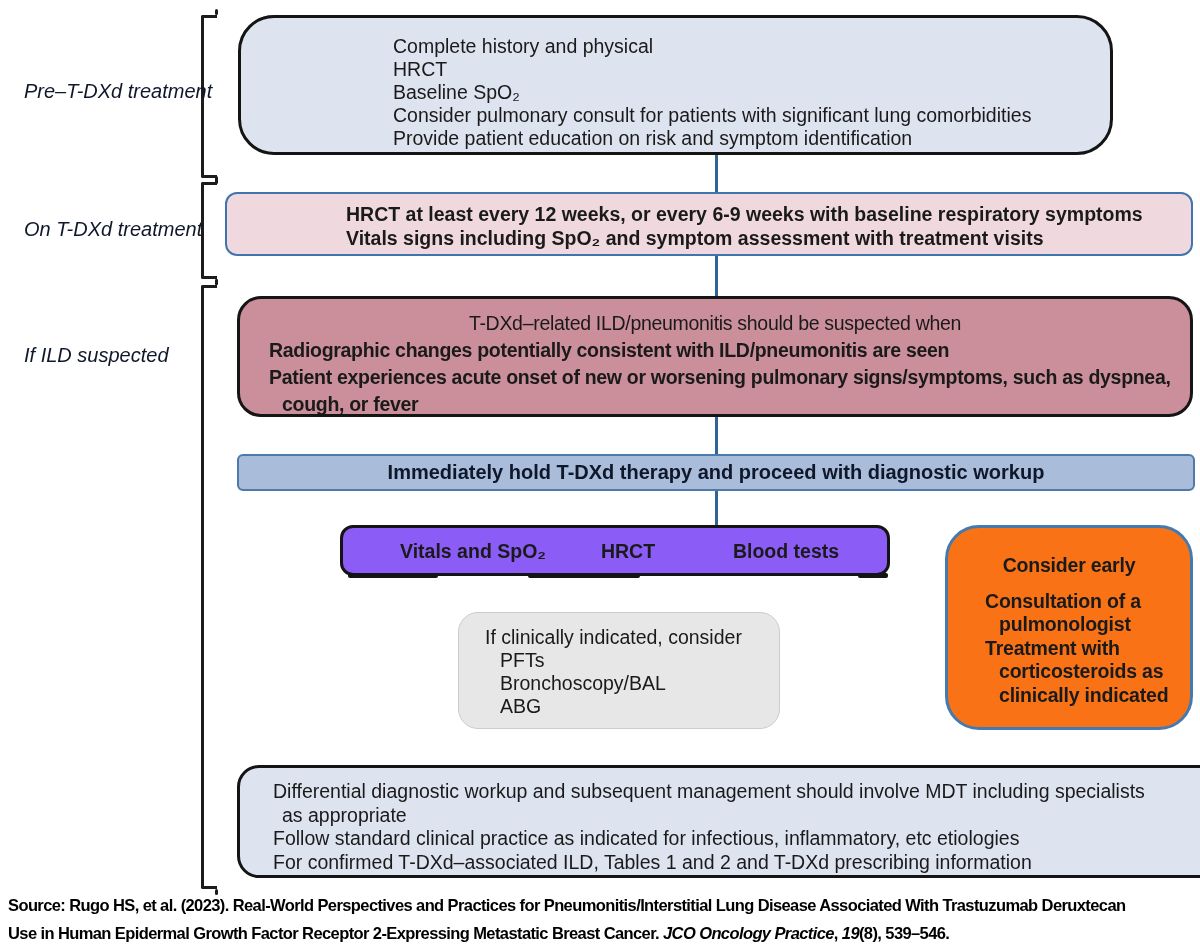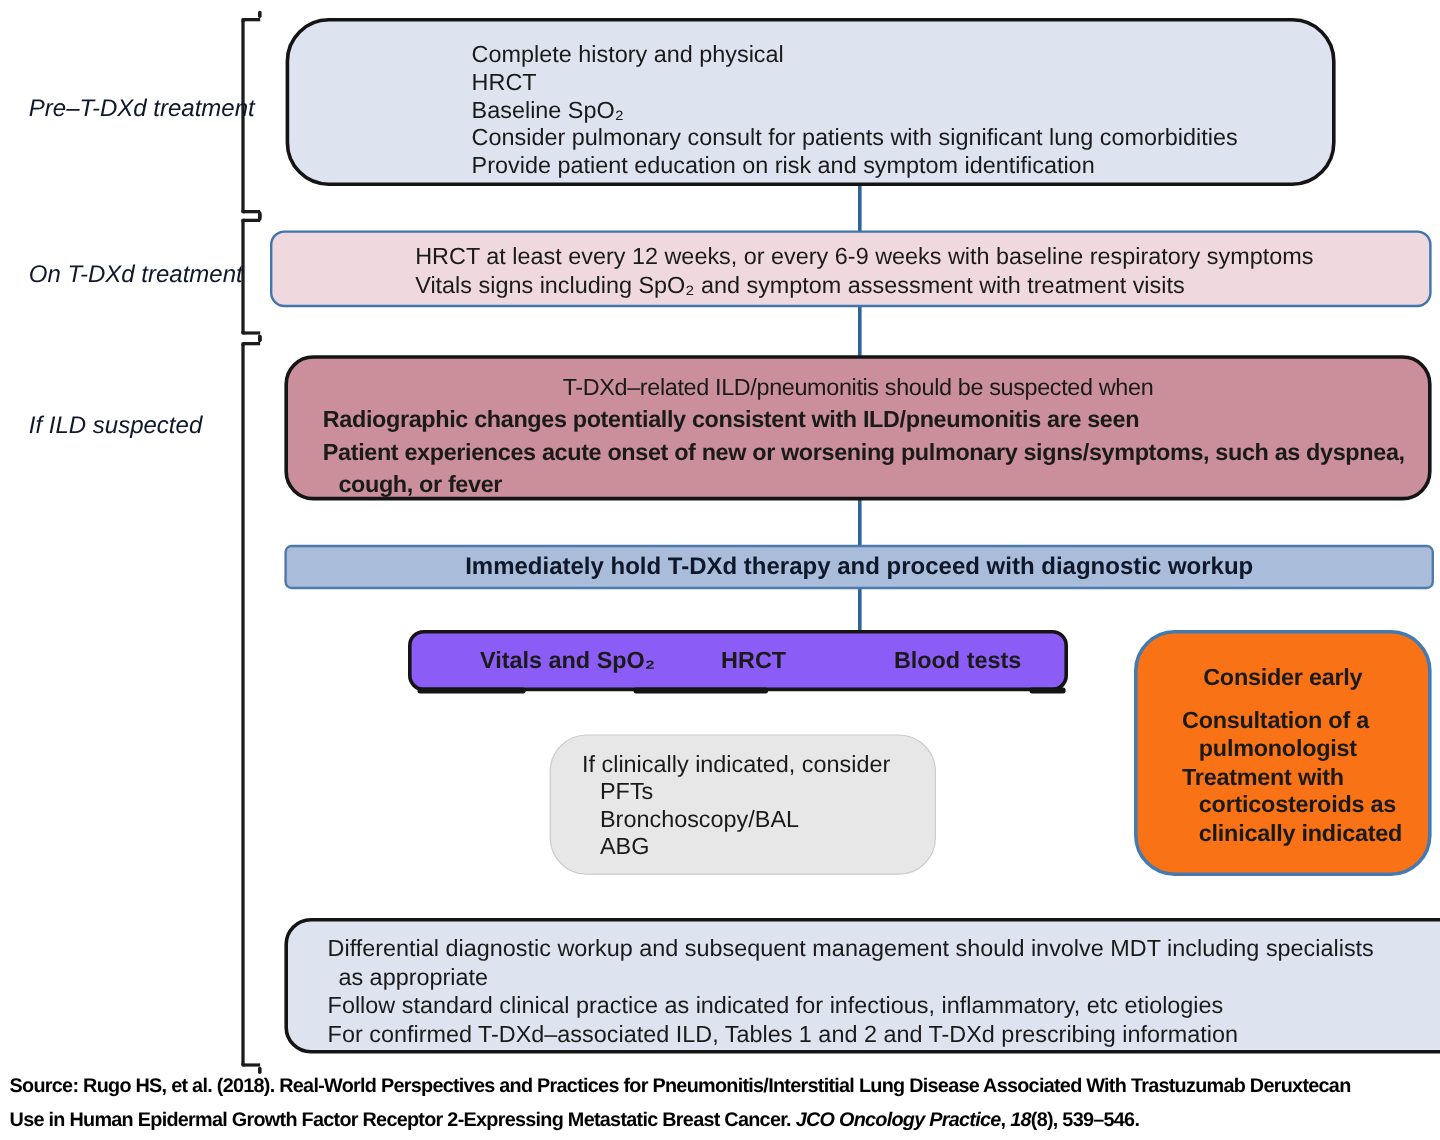--- a/index.html
+++ b/index.html
@@ -22,42 +22,42 @@
   .connector{position:absolute;left:715px;width:3px;background:#2e6497;}
 
   .box{position:absolute;box-sizing:border-box;font-size:19.5px;}
 
   .box-pre{left:238px;top:15px;width:875px;height:140px;background:#dee3f0;
     border:3px solid #141414;border-radius:36px;padding:17px 10px 0 152px;line-height:23px;}
   .box-pre div{white-space:nowrap;}
 
   .box-on{left:225px;top:192px;width:968px;height:64px;background:#f0d9de;
     border:2.5px solid #3f74ae;border-radius:12px;padding:8px 10px 0 119px;line-height:24px;}
-  .box-on div{white-space:nowrap;}
+  .box-on div{white-space:nowrap;font-weight:bold;}
 
   .box-suspect{left:237px;top:296px;width:956px;height:121px;background:#ca8f9a;
     border:3px solid #151515;border-radius:24px;padding-top:11px;line-height:27px;letter-spacing:-0.3px;}
   .box-suspect .intro{text-align:center;}
   .box-suspect .b{font-weight:700;padding-left:29px;white-space:nowrap;}
   .box-suspect .b.indent{padding-left:42px;}
 
   .banner{left:237px;top:454px;width:958px;height:37px;background:#a9bcd9;
     border:2.5px solid #4d79ad;border-radius:6px;display:flex;align-items:center;justify-content:center;
     color:#0f172a;font-weight:700;font-size:20px;}
 
   .box-workup{left:340px;top:525px;width:550px;height:51px;background:#8b5cf6;
     border:3px solid #141414;border-radius:13px;font-weight:700;}
   .box-workup span{position:absolute;top:50%;transform:translateY(-50%);text-align:center;white-space:nowrap;}
   .wk0{left:0;width:260px;}
   .wk1{left:230px;width:110px;}
-  .wk2{left:360px;width:190px;}
+  .wk2{left:348px;width:190px;}
   .underseg{position:absolute;height:4.5px;background:#141414;border-radius:2px;}
 
   .box-optional{left:458px;top:612px;width:322px;height:117px;background:#e7e7e7;
-    border:1.5px solid #cccccc;border-radius:31px;padding-top:13px;line-height:23px;}
+    border:1.5px solid #cccccc;border-radius:20px;padding-top:13px;line-height:23px;}
   .box-optional .title{padding-left:26px;}
   .box-optional .item{padding-left:41px;}
 
   .box-early{left:945px;top:525px;width:248px;height:205px;background:#f97316;
     border:3px solid #447ab0;border-radius:34px;padding-top:26px;font-weight:700;line-height:23.5px;letter-spacing:-0.2px;}
   .box-early .title{text-align:center;margin-bottom:12px;}
   .box-early .ln{padding-left:37px;white-space:nowrap;}
   .box-early .ln.indent{padding-left:51px;}
 
   .box-diff{left:237px;top:765px;width:1152px;height:113px;background:#dee3f0;
@@ -138,17 +138,17 @@
   </div>
 
   <div class="box box-diff">
     <div>Differential diagnostic workup and subsequent management should involve MDT including specialists</div>
     <div class="indent">as appropriate</div>
     <div>Follow standard clinical practice as indicated for infectious, inflammatory, etc etiologies</div>
     <div>For confirmed T-DXd–associated ILD, Tables 1 and 2 and T-DXd prescribing information</div>
   </div>
 
   <div class="source">
-    <div>Source: Rugo HS, et al. (2018). Real-World Perspectives and Practices for Pneumonitis/Interstitial Lung Disease Associated With Trastuzumab Deruxtecan</div>
-    <div><span>Use in Human Epidermal Growth Factor Receptor 2-Expressing Metastatic Breast Cancer. </span><span class="it">JCO Oncology Practice</span><span>, </span><span class="it">18</span><span>(8), 539–546.</span></div>
+    <div>Source: Rugo HS, et al. (2023). Real-World Perspectives and Practices for Pneumonitis/Interstitial Lung Disease Associated With Trastuzumab Deruxtecan</div>
+    <div><span>Use in Human Epidermal Growth Factor Receptor 2-Expressing Metastatic Breast Cancer. </span><span class="it">JCO Oncology Practice</span><span>, </span><span class="it">19</span><span>(8), 539–546.</span></div>
   </div>
 
 </div>
 
 </body></html>

